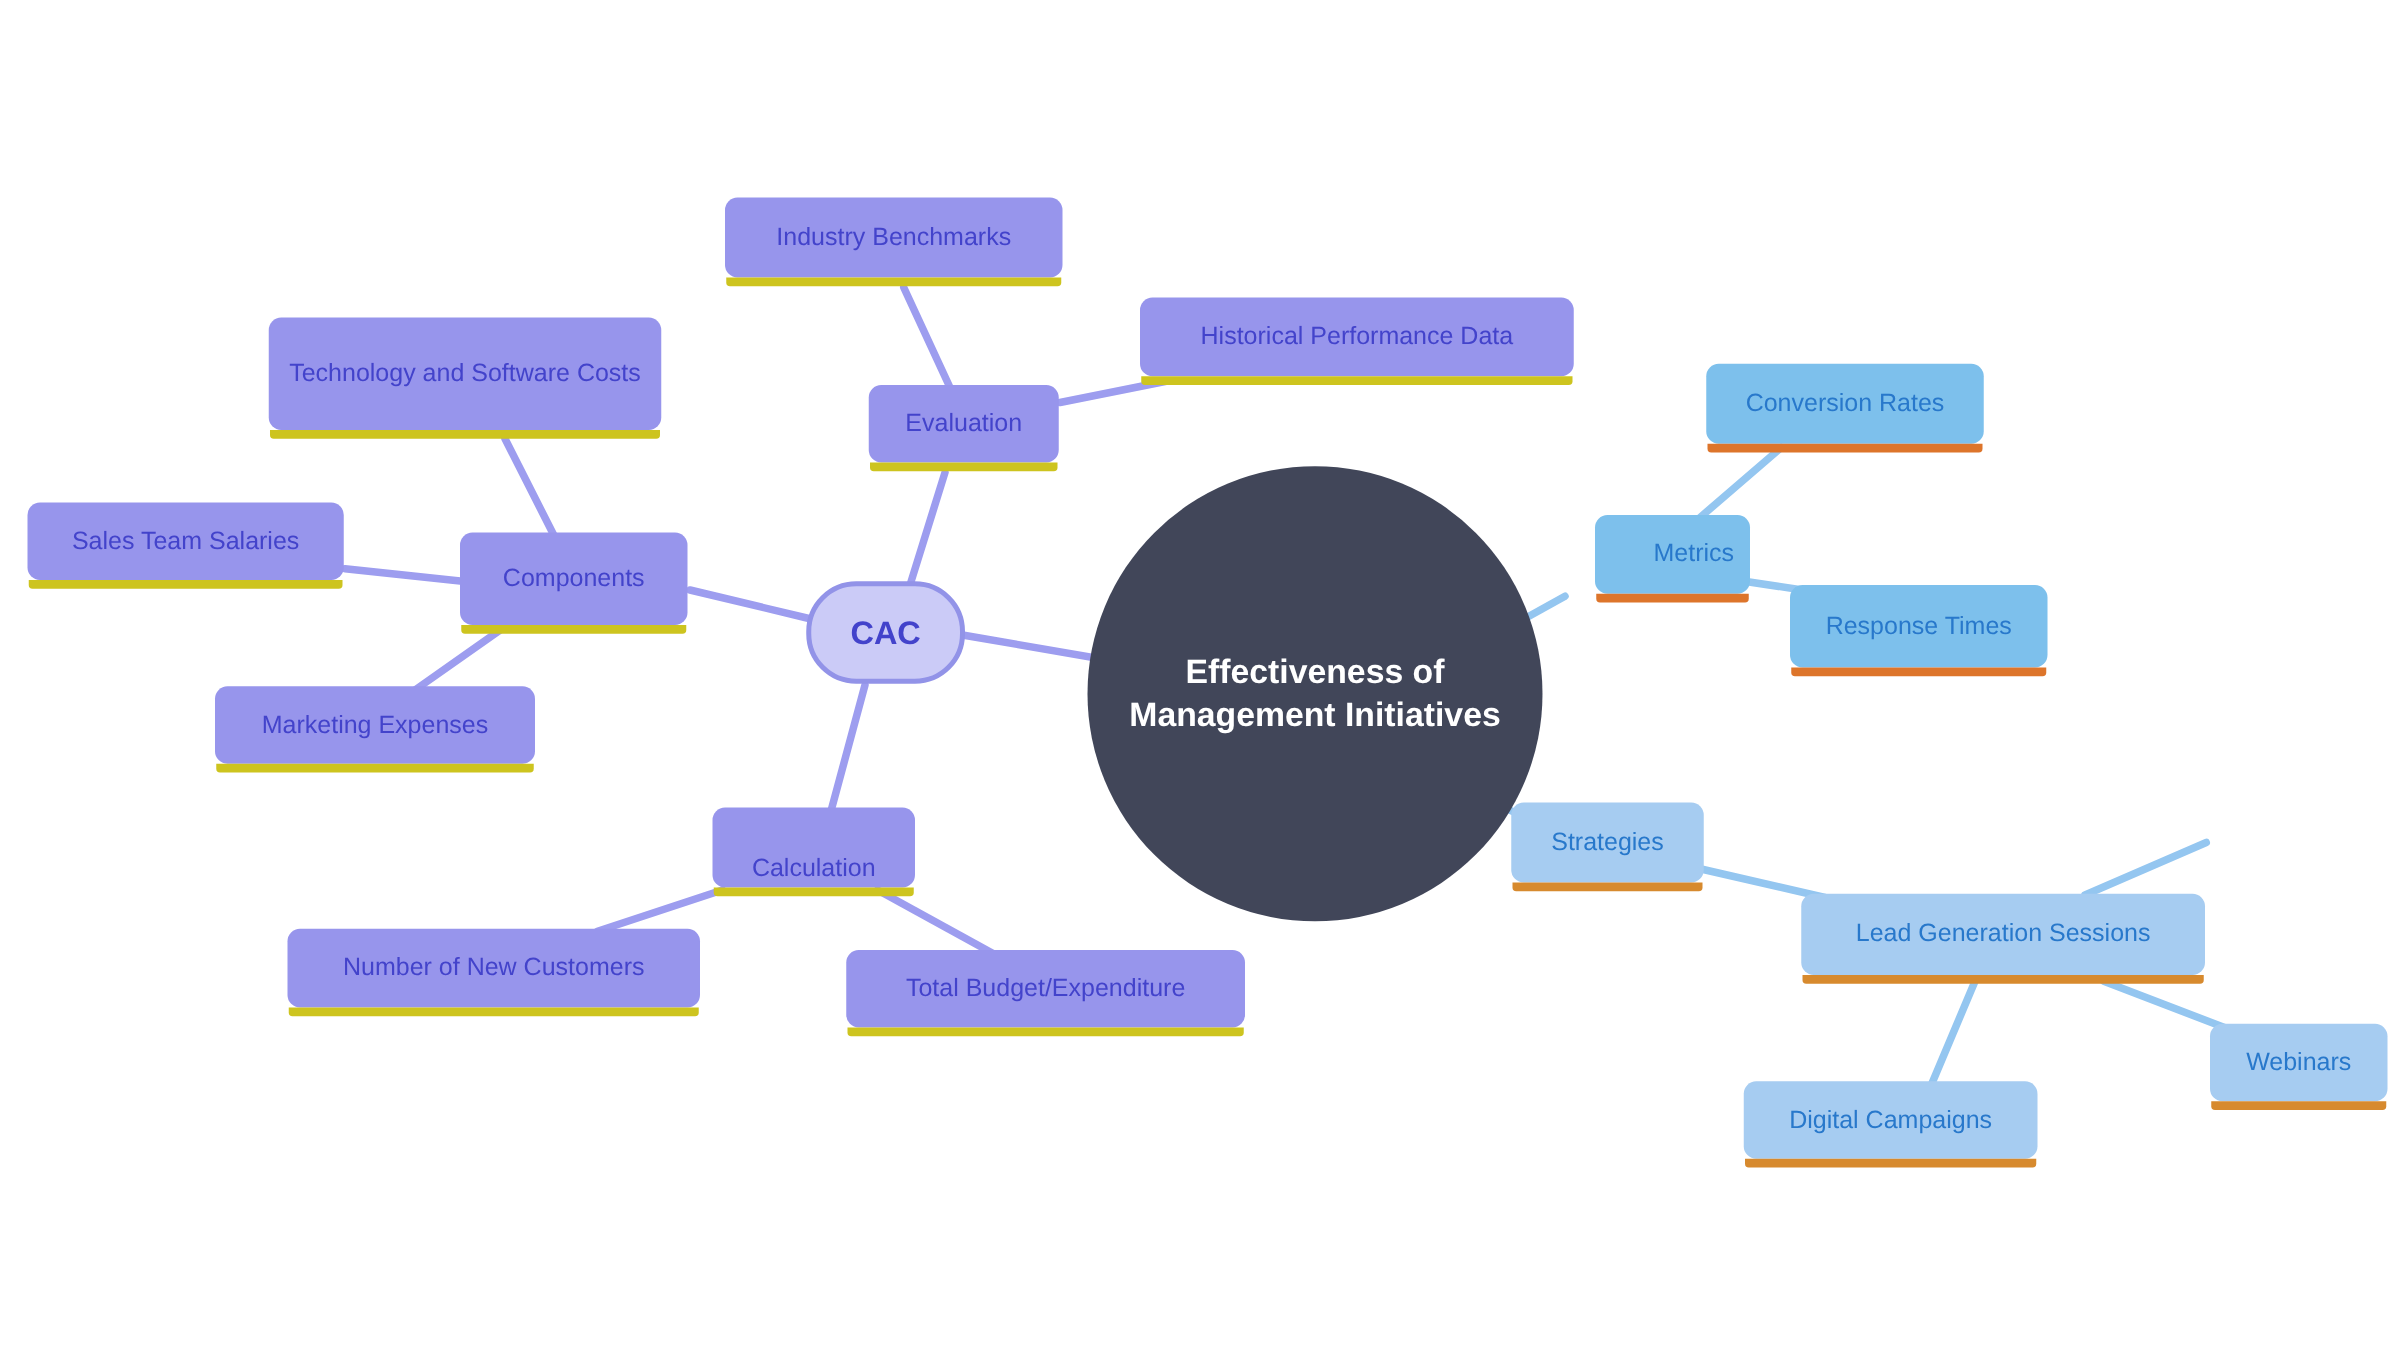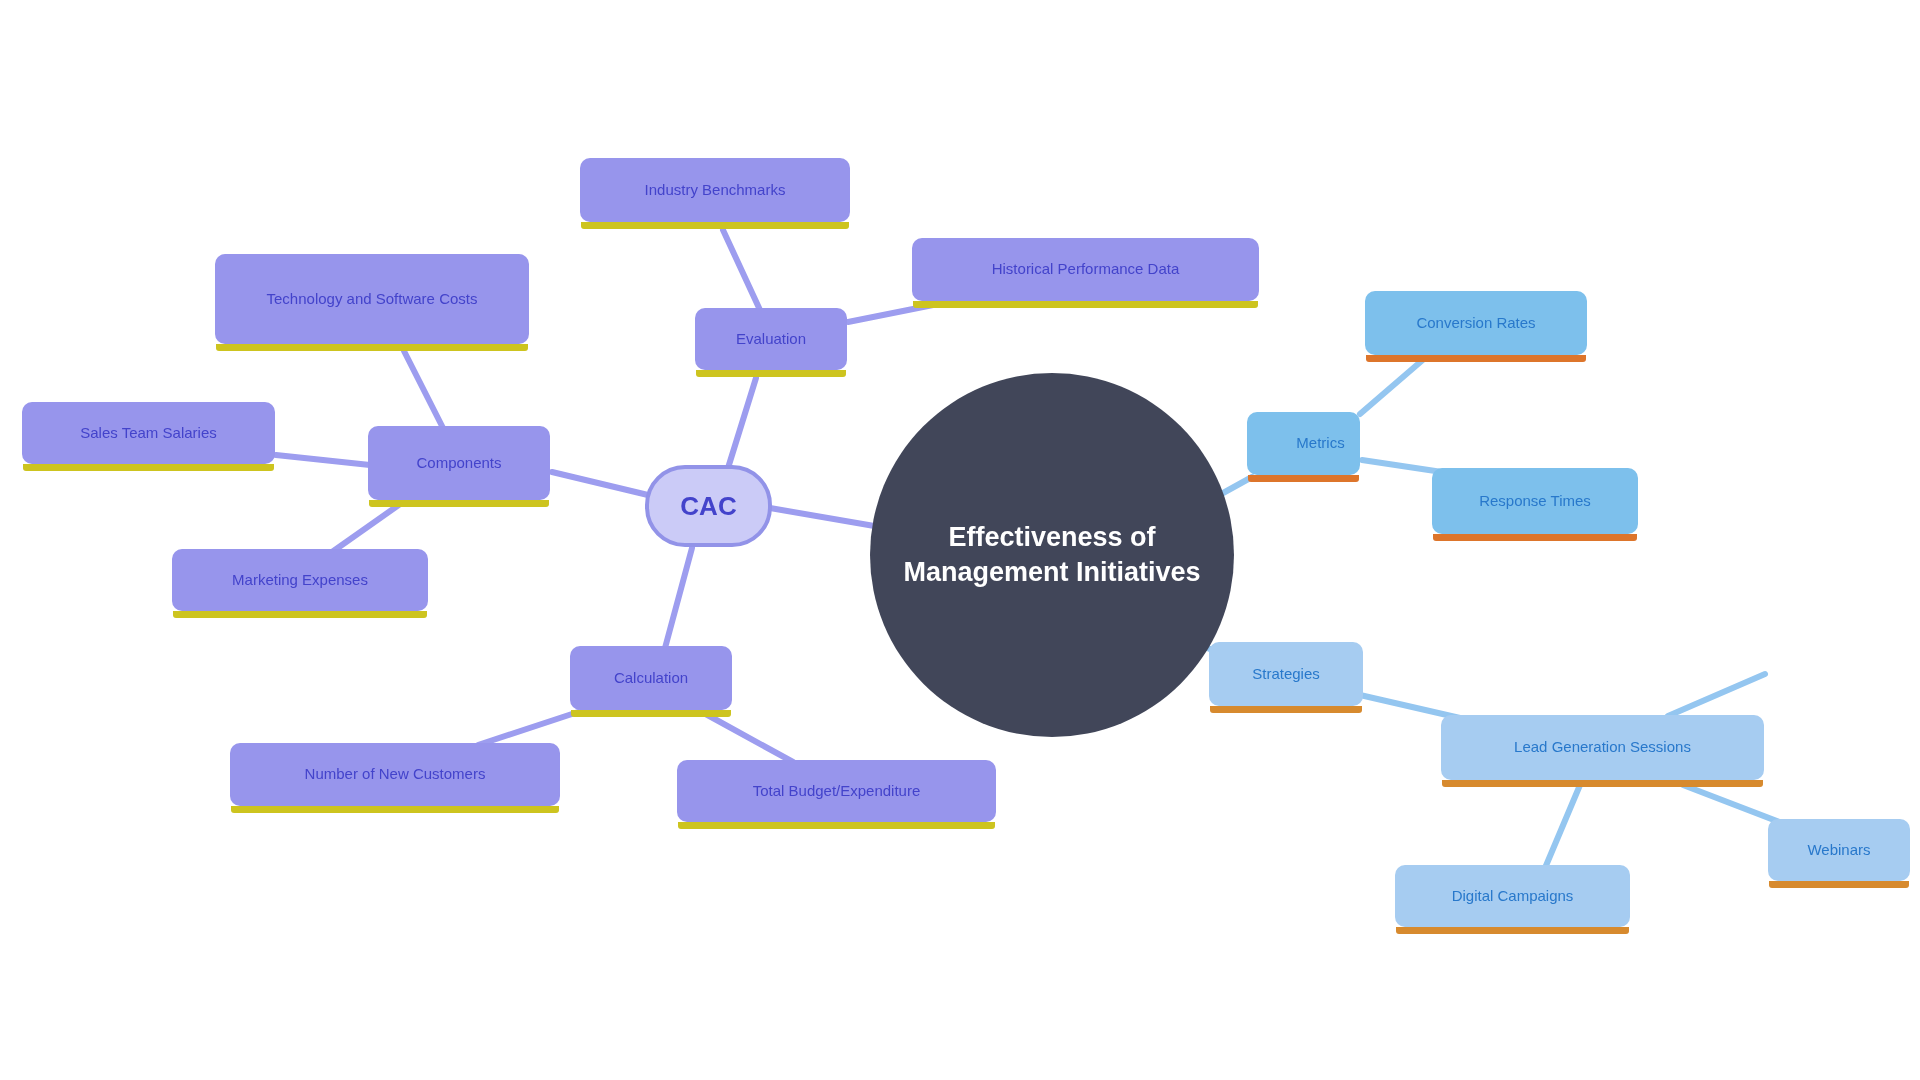--- a/index.html
+++ b/index.html
@@ -15,21 +15,21 @@
   .edge-left  { stroke: var(--left-connector, #9D9DEF);  stroke-width: 6; stroke-linecap: round; }
   .edge-right { stroke: var(--right-connector, #94C6F0); stroke-width: 6; stroke-linecap: round; }
 
   .node {
     position: absolute;
     display: flex;
     align-items: center;
     justify-content: center;
     text-align: center;
     border-radius: 10px;
-    font-size: 15px;
+    font-size: 20px;
     font-weight: 500;
     line-height: 1.25;
     padding: 2px 10px;
     box-sizing: border-box;
   }
   .node::after {
     content: "";
     position: absolute;
     left: 1px; right: 1px;
     bottom: -7px;
@@ -76,25 +76,25 @@
 
   
   #n-tech          { left: 215px;  top: 254px; width: 314px; height: 90px; }
   #n-industry      { left: 580px;  top: 158px; width: 270px; height: 64px; }
   #n-historical    { left: 912px;  top: 238px; width: 347px; height: 63px; }
   #n-evaluation    { left: 695px;  top: 308px; width: 152px; height: 62px; }
   #n-sales         { left: 22px;   top: 402px; width: 253px; height: 62px; }
   #n-components    { left: 368px;  top: 426px; width: 182px; height: 74px; text-align: right; }
   #n-cac           { left: 645px;  top: 465px; width: 127px; height: 82px; }
   #n-marketing     { left: 152px;  top: 549px; width: 256px; height: 62px; margin-left: 20px; }
-  #n-calculation   { left: 570px;  top: 646px; width: 162px; height: 64px; }
+  #n-calculation   { left: 570px;  top: 646px; width: 162px; height: 64px; align-items: flex-end; }
   #n-newcustomers  { left: 230px;  top: 743px; width: 330px; height: 63px; }
   #n-totalbudget   { left: 677px;  top: 760px; width: 319px; height: 62px; }
   #n-center        { left: 870px;  top: 373px; width: 364px; height: 364px; }
-  #n-metrics       { left: 1247px; top: 412px; width: 113px; height: 63px; padding-left: 44px; }
+  #n-metrics       { left: 1276px; top: 412px; width: 124px; height: 63px; padding-left: 44px; }
   #n-conversion    { left: 1365px; top: 291px; width: 222px; height: 64px; }
   #n-response      { left: 1432px; top: 468px; width: 206px; height: 66px; }
   #n-strategies    { left: 1209px; top: 642px; width: 154px; height: 64px; }
   #n-leadgen       { left: 1441px; top: 715px; width: 323px; height: 65px; }
   #n-seminars      { left: 1752px; top: 609px; width: 143px; height: 63px; }
   #n-webinars      { left: 1768px; top: 819px; width: 142px; height: 62px; }
   #n-digital       { left: 1395px; top: 865px; width: 235px; height: 62px; }
 </style>
 </head>
 <body>

